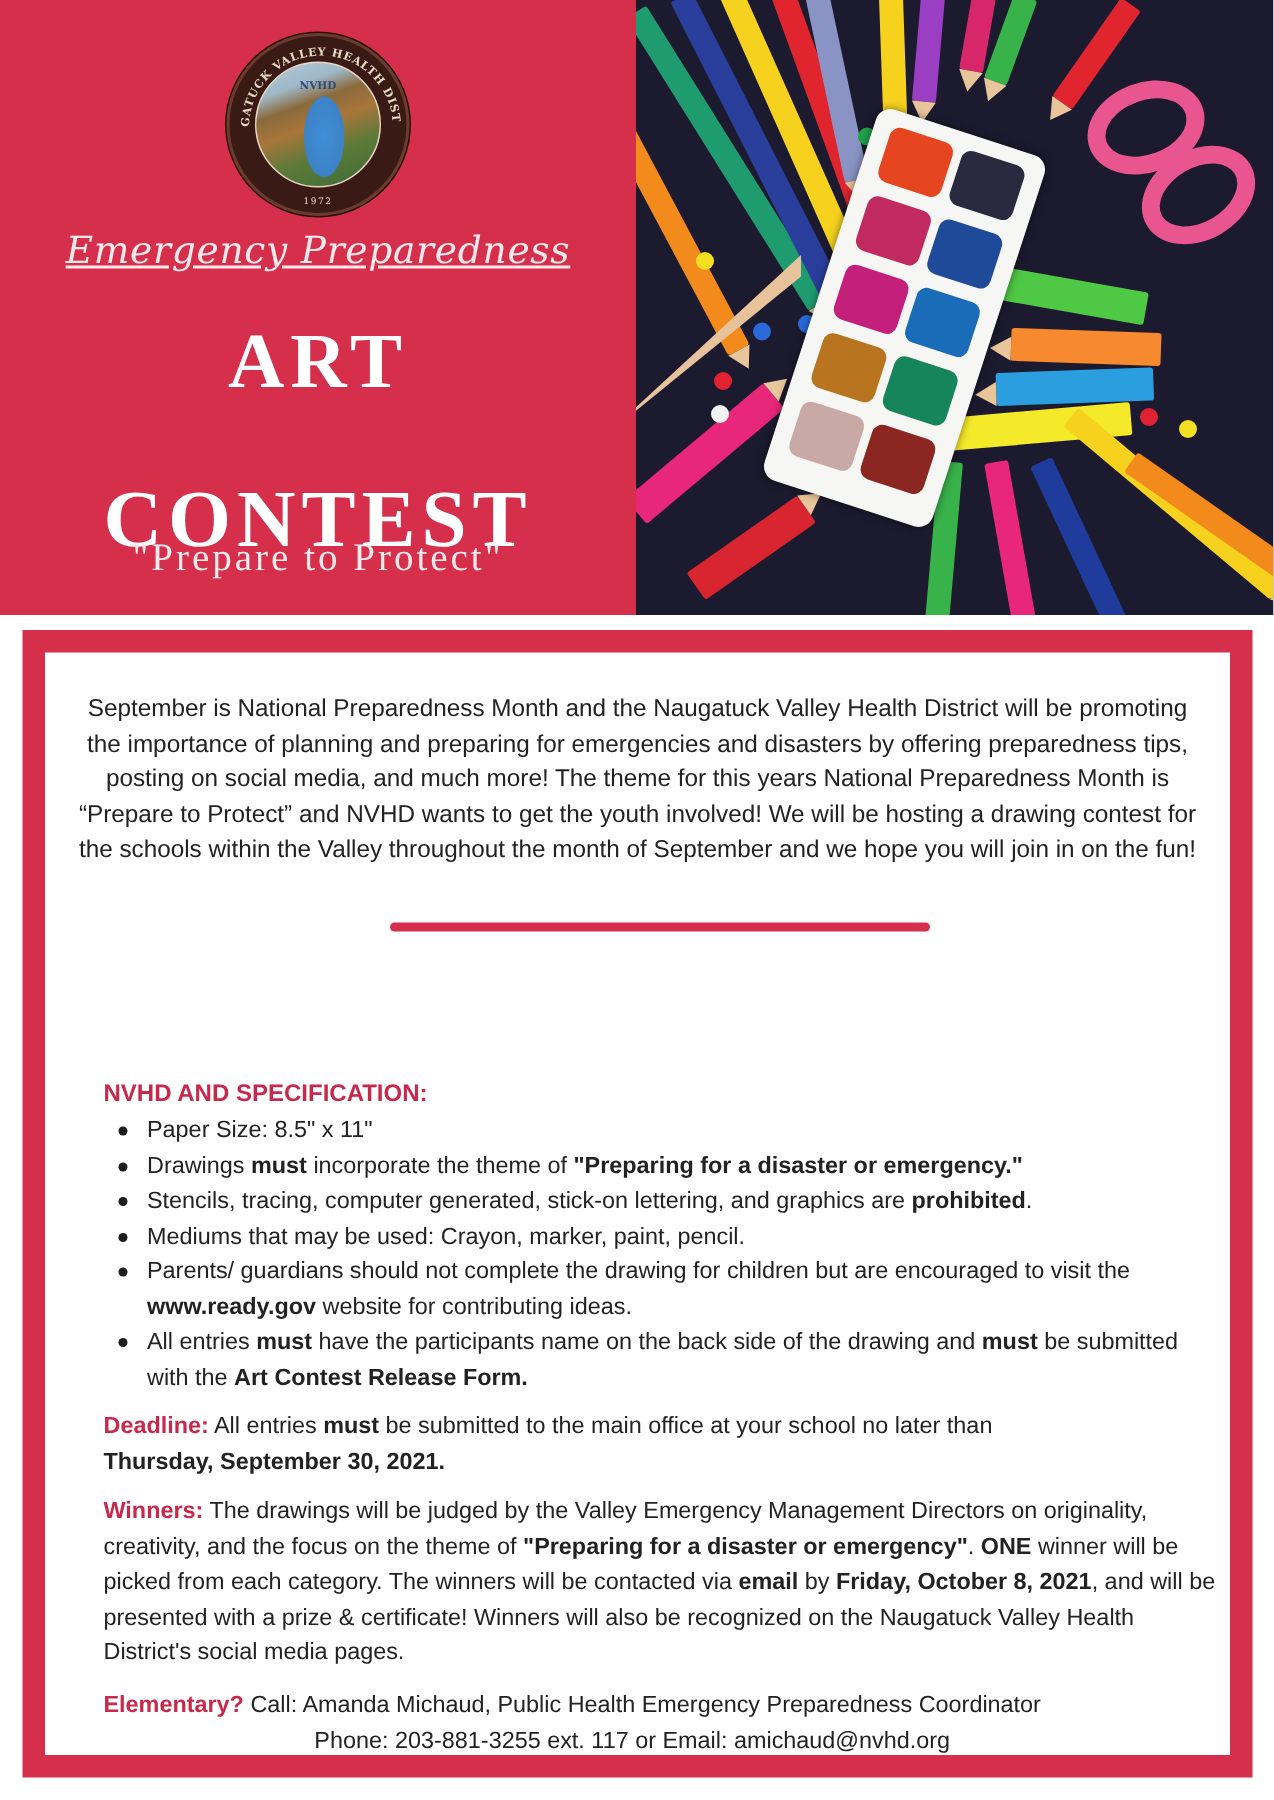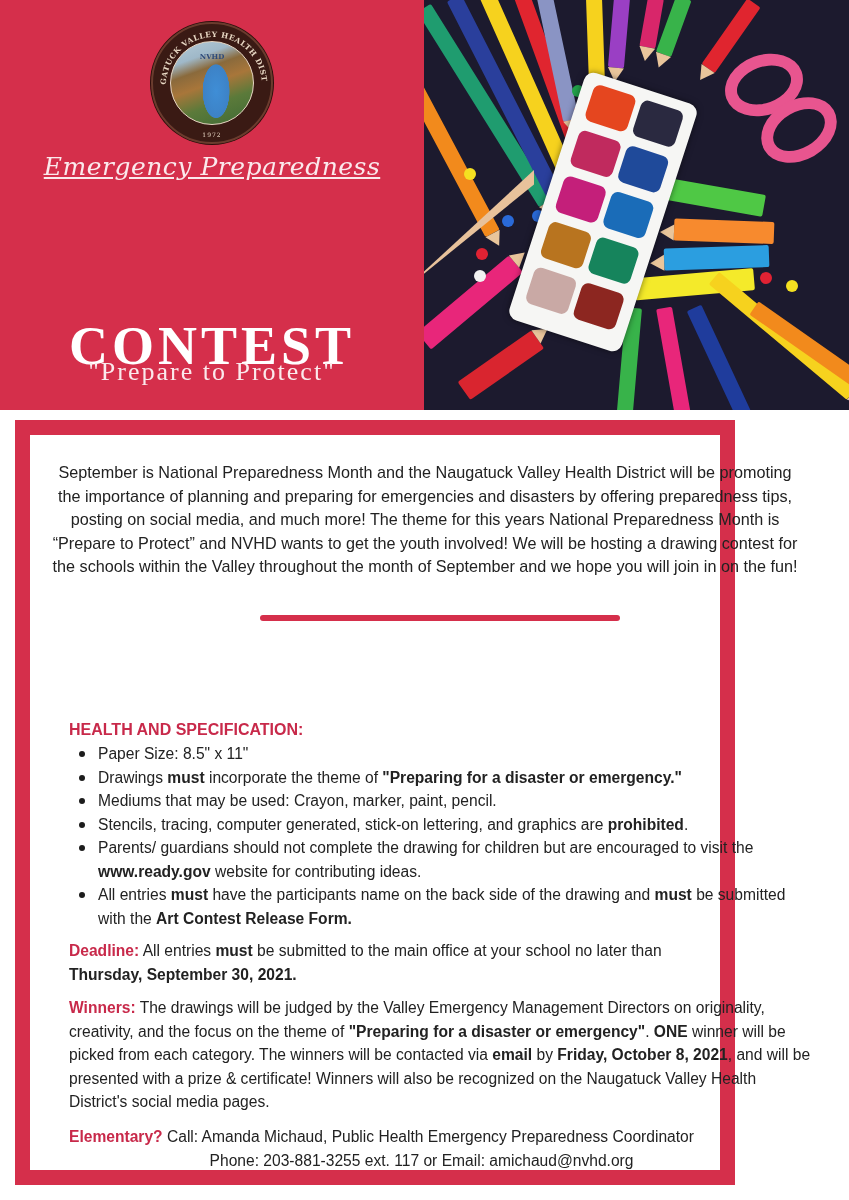--- a/index.html
+++ b/index.html
@@ -73,21 +73,21 @@
     position: absolute; border: 12px solid #e8558f; border-radius: 50%;
   }
   .ruler {
     position: absolute; left: -20px; top: 170px; width: 130px; height: 120px;
     background: #e8c29b; clip-path: polygon(0 100%, 100% 0, 100% 12%, 0 100%);
   }
   .pin { position: absolute; width: 12px; height: 12px; border-radius: 50%; }
 
   
   .frame {
-    position: absolute; left: 15px; top: 420px; width: 720px; height: 765px;
+    position: absolute; left: 15px; top: 420px; width: 820px; height: 765px;
     border: 15px solid #d52f4b; background: #ffffff;
   }
   .intro {
     position: absolute; left: 20px; width: 750px; top: 26px; text-align: center;
     font-size: 16.2px; line-height: 23.5px; color: #222;
     font-family: "Liberation Sans Narrow", "Liberation Sans", sans-serif;
   }
   .divider {
     position: absolute; left: 230px; top: 180px; width: 360px; height: 6px;
     border-radius: 3px; background: #d52f4b;
@@ -142,20 +142,21 @@
       <text font-family="DejaVu Serif, serif" font-size="7.4" font-weight="bold" fill="#e9d9c5" letter-spacing="0.6">
         <textPath href="#ringpath" startOffset="50%" text-anchor="middle" id="ring-tp">NAUGATUCK VALLEY HEALTH DISTRICT</textPath>
       </text>
     </svg>
     <div class="logo-inner">
       <div class="logo-nvhd">NVHD</div>
     </div>
     <div class="logo-year">1972</div>
   </div>
   <div class="subtitle">Emergency Preparedness</div>
+  <div class="title-art">ART</div>
   <div class="title-contest">CONTEST</div>
   <div class="tagline">"Prepare to Protect"</div>
 </div>
 
 <div class="header-right">
 
   <div class="pencil" style="left:-30px;top:40px;width:210px;background:#f28a1c;transform:rotate(62deg);"></div>
   <div class="pencil" style="left:0px;top:0px;width:230px;background:#1f9c6f;transform:rotate(58deg);"></div>
   <div class="pencil" style="left:30px;top:-10px;width:220px;background:#2a3f9c;transform:rotate(63deg);"></div>
   <div class="pencil" style="left:60px;top:-20px;width:220px;background:#f6d21e;transform:rotate(66deg);"></div>
@@ -209,27 +210,27 @@
     <div class="pan" style="left:62px;top:202px;background:#8c2620;"></div>
   </div>
 </div>
 
 <div class="frame">
   <p class="intro">September is National Preparedness Month and the Naugatuck Valley Health District will be promoting the importance of planning and preparing for emergencies and disasters by offering preparedness tips, posting on social media, and much more! The theme for this years National Preparedness Month is “Prepare to Protect” and NVHD wants to get the youth involved! We will be hosting a drawing contest for the schools within the Valley throughout the month of September and we hope you will join in on the fun!</p>
   <div class="divider"></div>
 
 
 
-  <div class="rules-title label-red">HEALTH AND SPECIFICATION:</div>
+  <div class="rules-title label-red">NVHD AND SPECIFICATION:</div>
   <div class="rules">
     <ul id="rules-list">
         <li><span>Paper Size: 8.5" x 11"</span></li>
         <li><span>Drawings </span><span class="b">must</span><span> incorporate the theme of </span><span class="b">"Preparing for a disaster or emergency."</span></li>
+        <li><span>Stencils, tracing, computer generated, stick-on lettering, and graphics are </span><span class="b">prohibited</span><span>.</span></li>
         <li><span>Mediums that may be used: Crayon, marker, paint, pencil.</span></li>
-        <li><span>Stencils, tracing, computer generated, stick-on lettering, and graphics are </span><span class="b">prohibited</span><span>.</span></li>
         <li><span>Parents/ guardians should not complete the drawing for children but are encouraged to visit the </span><span class="b">www.ready.gov</span><span> website for contributing ideas.</span></li>
         <li><span>All entries </span><span class="b">must</span><span> have the participants name on the back side of the drawing and </span><span class="b">must</span><span> be submitted with the </span><span class="b">Art Contest Release Form.</span></li>
       </ul>
   </div>
 
   <div class="deadline">
     <span class="label-red">Deadline:</span><span> All entries </span><span class="b">must</span><span> be submitted to the main office at your school no later than </span><br><span class="b">Thursday, September 30, 2021.</span>
   </div>
 
   <div class="winners">

